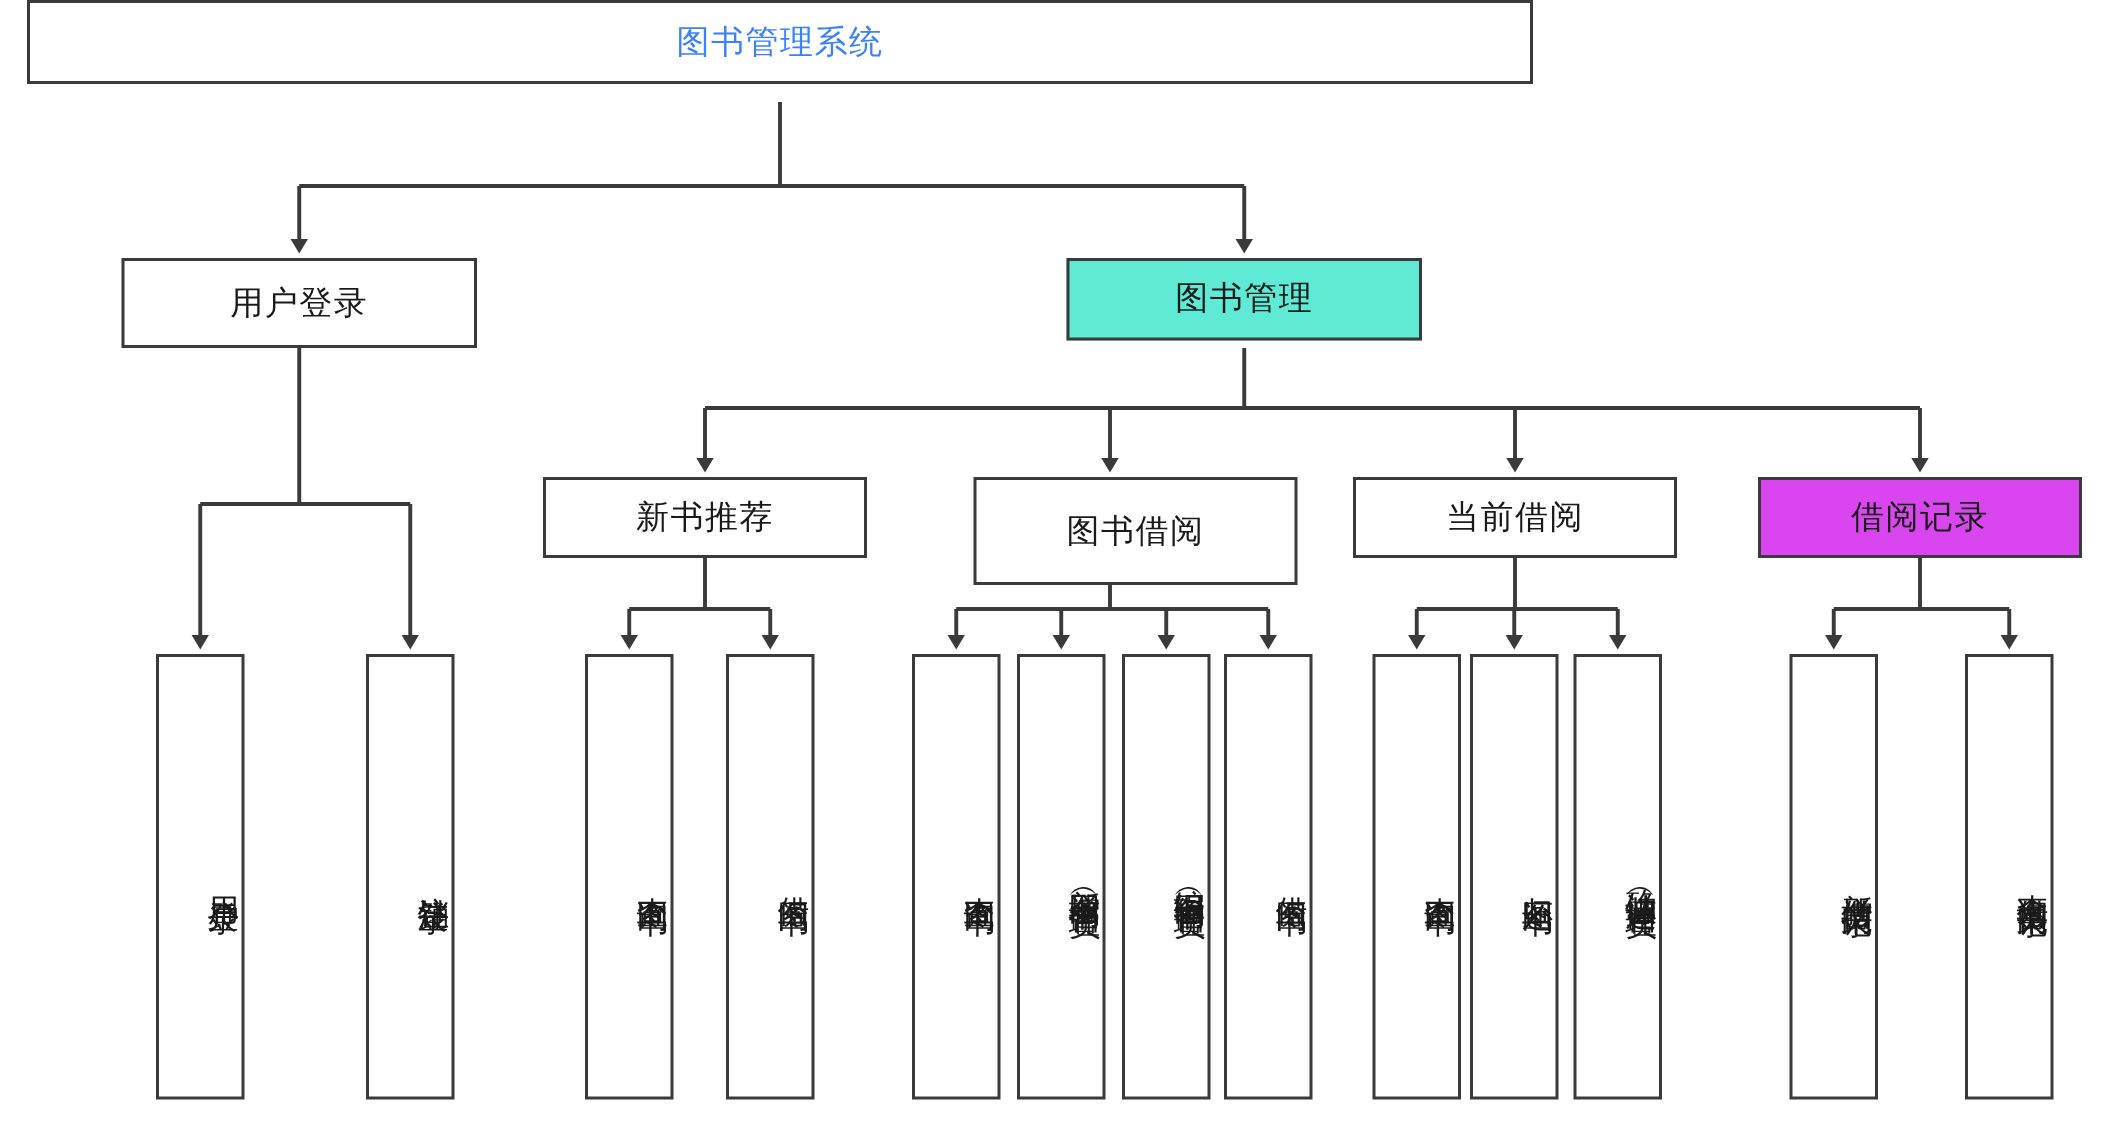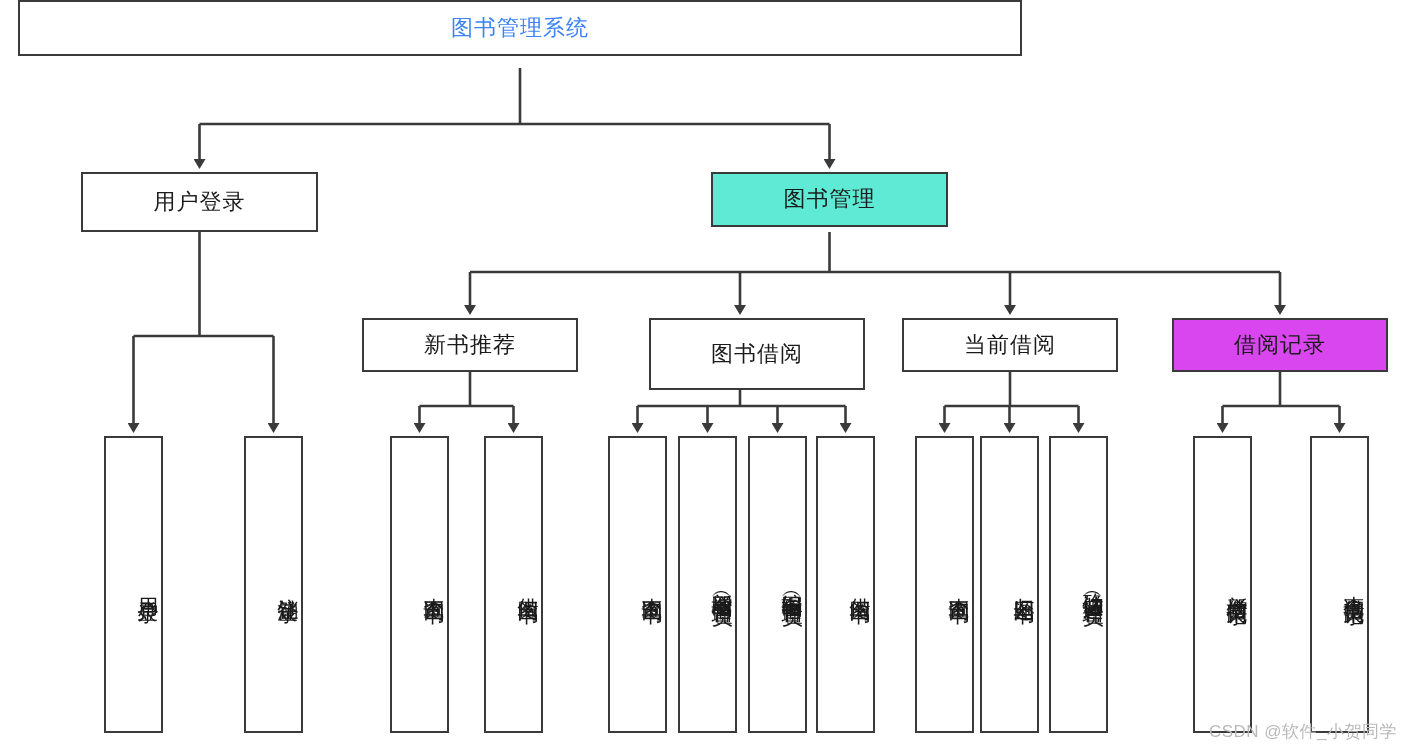--- a/index.html
+++ b/index.html
@@ -167,14 +167,13 @@
         <span>确认归还（管理员）</span>
       </div>
       <div class="node vert" style="left: 1193px; top: 436px; width: 59px; height: 297px; border-color: rgb(58, 58, 58); background: rgb(255, 255, 255); color: rgb(26, 26, 26);">
         <span>新增借阅记录</span>
       </div>
       <div class="node vert" style="left: 1310px; top: 436px; width: 59px; height: 297px; border-color: rgb(58, 58, 58); background: rgb(255, 255, 255); color: rgb(26, 26, 26);">
         <span>查询借阅记录</span>
       </div>
     </div>
 
-  <div class="watermark">CSDN @软件_小贺同学</div>
 </div>
 
 </body></html>

